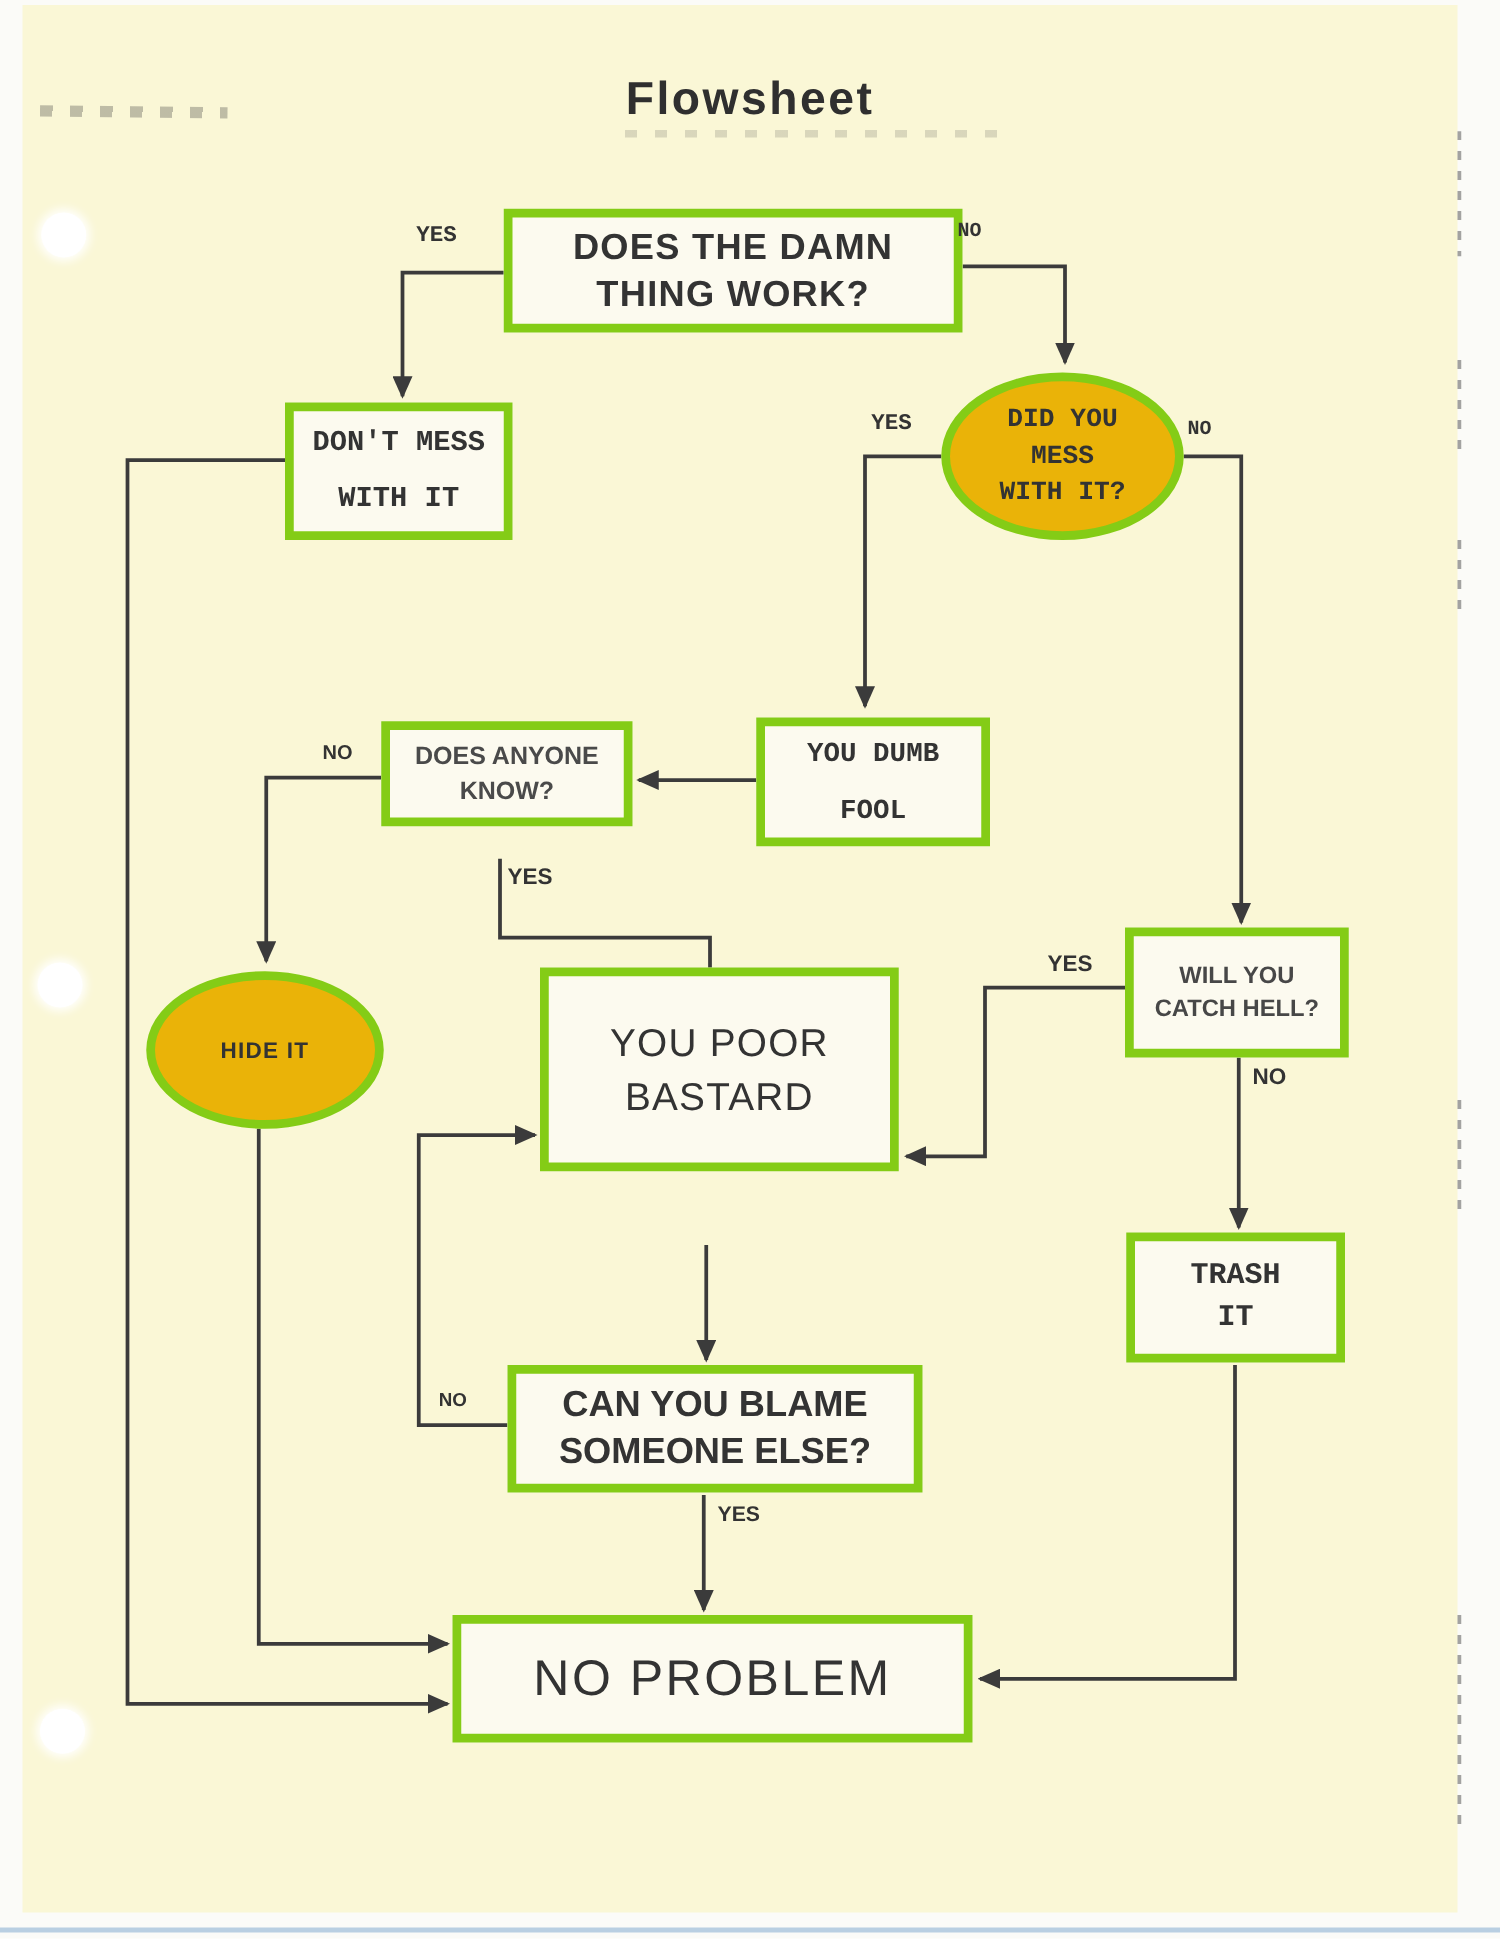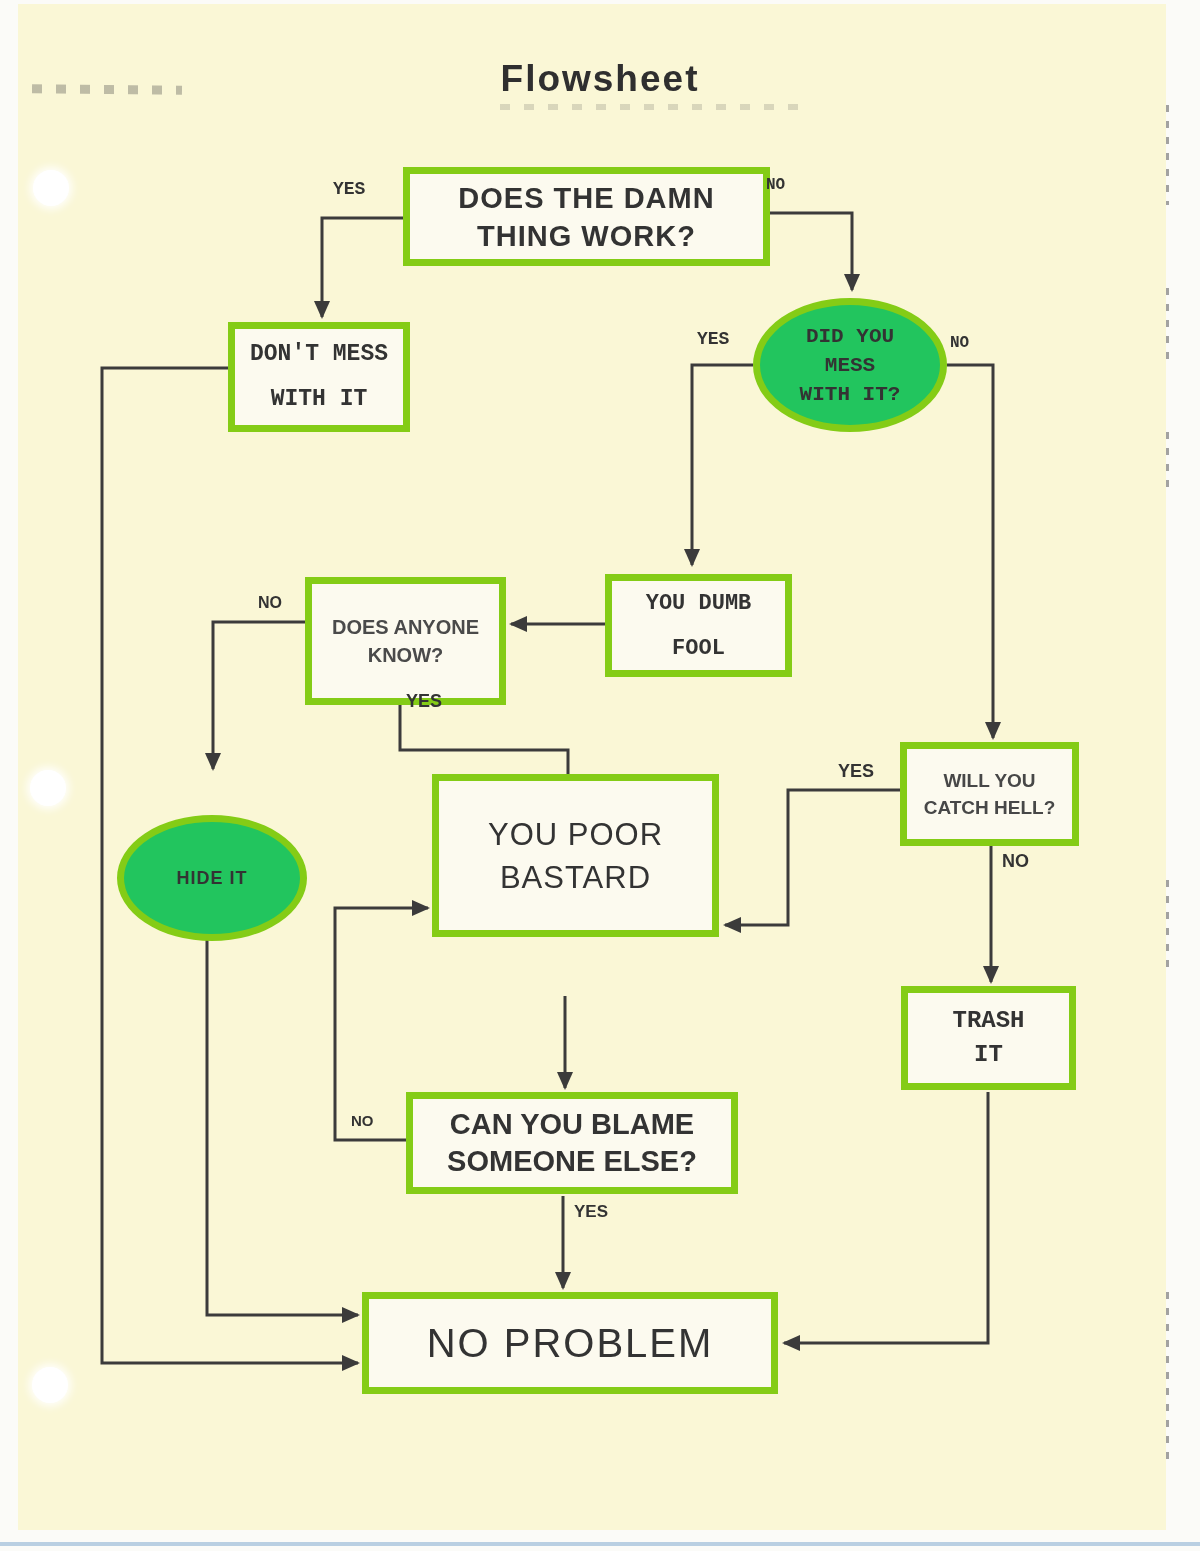--- a/index.html
+++ b/index.html
@@ -10,32 +10,32 @@
   .hole{position:absolute;width:36px;height:36px;border-radius:50%;background:#ffffff;
         box-shadow:0 0 8px 3px rgba(255,255,255,.95);}
   .r-dash{position:absolute;left:1166px;width:3px;opacity:.5;
           background:repeating-linear-gradient(to bottom,#4a4a4a 0 7px,transparent 7px 16px);}
   .smudge{position:absolute;opacity:.45;
           background:repeating-linear-gradient(to right,rgba(60,60,60,.7) 0 10px,transparent 10px 24px);}
   .wires{position:absolute;left:0;top:0;z-index:2;}
   .node{position:absolute;z-index:3;display:flex;flex-direction:column;justify-content:center;
         align-items:center;text-align:center;background:#fcfaef;border:7px solid #84cc16;
         box-sizing:border-box;color:#333;}
-  .ellipse{border-radius:50%;background:#22c55e;}
+  .ellipse{border-radius:50%;background:#eab308;}
   .mono{font-family:"Liberation Mono","DejaVu Sans Mono",monospace;font-weight:bold;}
   .sans{font-family:"Liberation Sans","DejaVu Sans",sans-serif;}
   .lbl{position:absolute;z-index:4;font-weight:bold;color:#333;white-space:nowrap;}
   .ln{display:block;}
   
   #n-work{left:403px;top:167px;width:367px;height:99px;font-size:29px;font-weight:700;letter-spacing:1px;line-height:38px;}
   #n-dontmess{left:228px;top:322px;width:182px;height:110px;font-size:23px;line-height:45px;}
   #n-didmess{left:753px;top:298px;width:194px;height:134px;font-size:21px;line-height:29px;}
   #n-dumbfool{left:605px;top:574px;width:187px;height:103px;font-size:22px;line-height:45px;}
-  #n-know{left:305px;top:577px;width:201px;height:128px;font-size:20px;font-weight:700;line-height:28px;color:#4a4a4a;}
-  #n-hide{left:117px;top:815px;width:190px;height:126px;font-size:18px;font-weight:700;letter-spacing:1px;text-align:right;}
+  #n-know{left:305px;top:577px;width:201px;height:84px;font-size:20px;font-weight:700;line-height:28px;color:#4a4a4a;}
+  #n-hide{left:117px;top:777px;width:190px;height:126px;font-size:18px;font-weight:700;letter-spacing:1px;text-align:right;}
   #n-hell{left:900px;top:742px;width:179px;height:104px;font-size:19px;font-weight:700;line-height:27px;color:#474747;}
   #n-poor{left:432px;top:774px;width:287px;height:163px;font-size:31px;font-weight:400;letter-spacing:1px;line-height:43px;}
   #n-trash{left:901px;top:986px;width:175px;height:104px;font-size:24px;line-height:34px;}
   #n-blame{left:406px;top:1092px;width:332px;height:102px;font-size:29px;font-weight:700;line-height:37px;}
   #n-noproblem{left:362px;top:1292px;width:416px;height:102px;font-size:40px;font-weight:400;letter-spacing:2px;}
   #t-title{position:absolute;left:0;top:58px;width:1200px;text-align:center;z-index:3;
            font-size:37px;font-weight:700;letter-spacing:2px;color:#2f2f2f;}
   
   #l-work-yes{left:333px;top:179px;font-size:18px;}
   #l-work-no{left:766px;top:176px;font-size:16px;}

